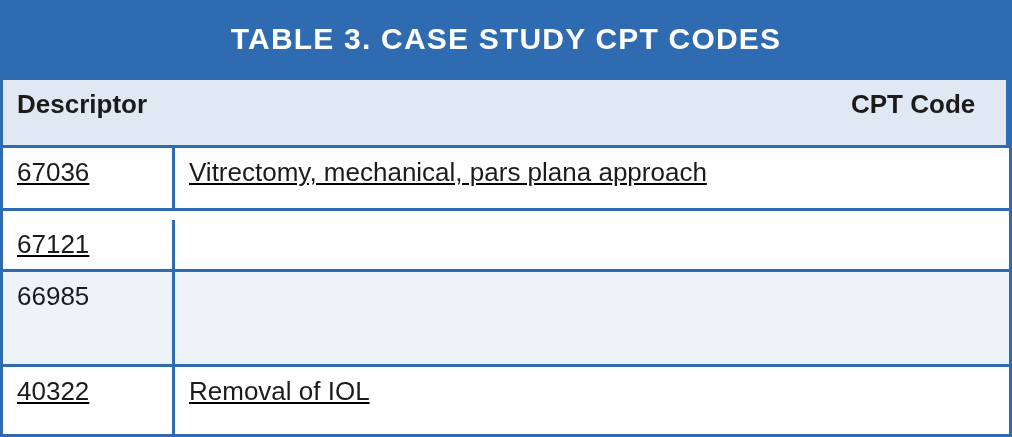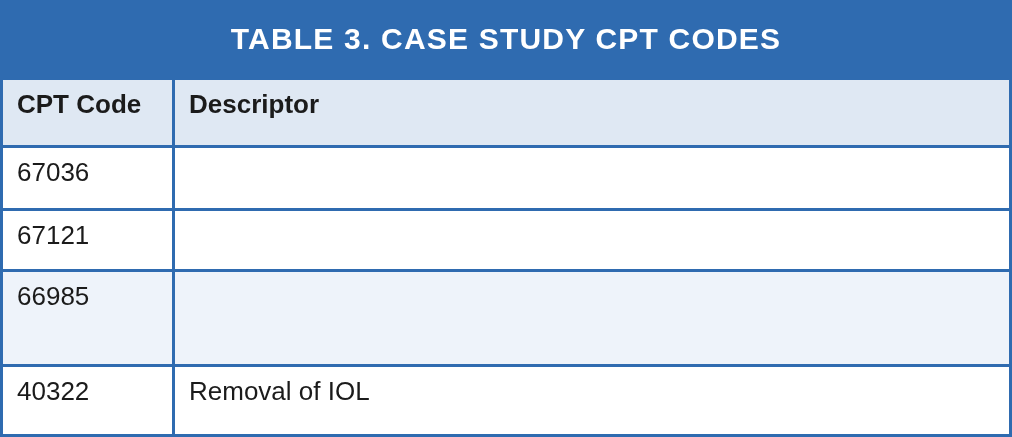--- a/index.html
+++ b/index.html
@@ -45,20 +45,21 @@
   .row.header-row {
     background: #dfe8f3;
     border-top: 3px solid #2f6bb0;
   }
   .row.alt {
     background: #eef3fa;
     gap: 32px;
   }
   .row.plain {
     background: #ffffff;
+    text-decoration: underline;
   }
   .cell {
     box-sizing: border-box;
     padding: 9px 12px 9px 14px;
     font-size: 26px;
     color: #1b1b1b;
     line-height: 1.18;
     display: flex;
     align-items: flex-start;
     font-family: "Liberation Sans Narrow", "Liberation Sans", sans-serif;
@@ -72,38 +73,39 @@
   .cell.desc {
     flex: 1;
   }
   .row.header-row .cell {
     font-weight: bold;
     font-size: 26px;
     color: #1b1b1b;
   }
   .r1 { height: 68px; }
   .r2 { height: 63px; }
-  .r3 { height: 61px; }
+  .r3 { height: 61px; align-items: flex-end; }
   .r4 { height: 95px; }
   .r5 { flex: 1; }
 </style>
 </head>
 <body>
 
 <div class="table-wrap">
 
   <div class="table-title">TABLE 3. CASE STUDY CPT CODES</div>
 
   <div class="row header-row r1">
+    <div class="cell desc">Descriptor</div>
     <div class="cell code">CPT Code</div>
-    <div class="cell desc">Descriptor</div>
   </div>
 
   <div class="row plain r2">
     <div class="cell code">67036</div>
+    <div class="cell desc">Vitrectomy, mechanical, pars plana approach</div>
   </div>
 
   <div class="row plain r3">
     <div class="cell code">67121</div>
   </div>
 
   <div class="row alt r4">
     <div class="cell code">66985</div>
   </div>
 

